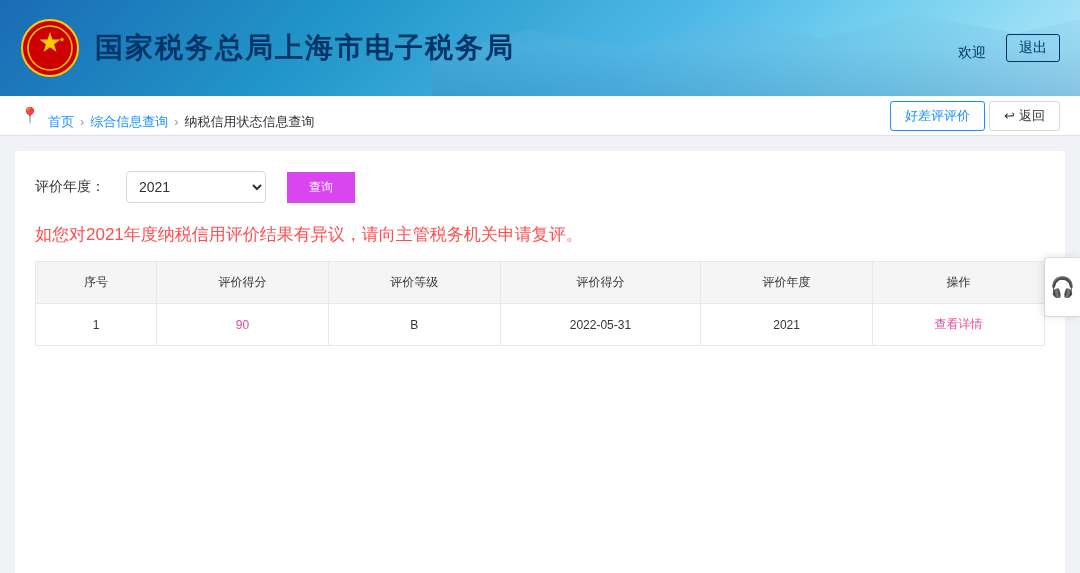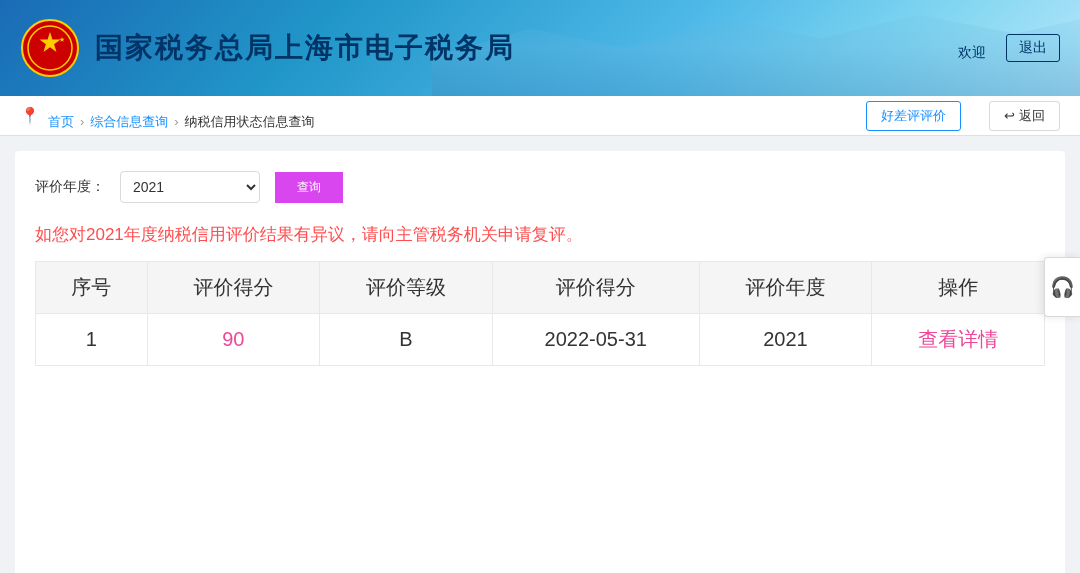--- a/index.html
+++ b/index.html
@@ -80,21 +80,21 @@
     .nav-breadcrumb a {
       color: #1890ff;
       text-decoration: none;
       cursor: pointer;
     }
     .nav-breadcrumb .separator { color: #999; }
     .nav-breadcrumb .current { color: #333; }
     .nav-right {
       margin-left: auto;
       display: flex;
-      gap: 28px;
+      gap: 4px;
       align-items: flex-start;
     }
     .btn-review {
       background: #fff;
       border: 1px solid #1890ff;
       color: #1890ff;
       padding: 5px 14px;
       border-radius: 3px;
       cursor: pointer;
       font-size: 13px;
@@ -118,21 +118,21 @@
       margin: 15px;
       padding: 20px;
       border-radius: 4px;
       min-height: 450px;
     }
 
     
     .filter-row {
       display: flex;
       align-items: center;
-      gap: 15px;
+      gap: 21px;
       margin-bottom: 20px;
     }
     .filter-label {
       font-size: 14px;
       color: #333;
     }
     .filter-select {
       width: 140px;
       height: 32px;
       border: 1px solid #d9d9d9;
@@ -157,21 +157,21 @@
     .notice-text {
       color: #ff4d4f;
       font-size: 17px;
       margin-bottom: 15px;
     }
 
     
     .data-table {
       width: 100%;
       border-collapse: collapse;
-      font-size: 20px;
+      font-size: 12px;
       padding-left: 24px;
     }
     .data-table thead tr {
       background: #f5f5f5;
     }
     .data-table th {
       padding: 12px 16px;
       text-align: center;
       font-weight: normal;
       color: #333;

